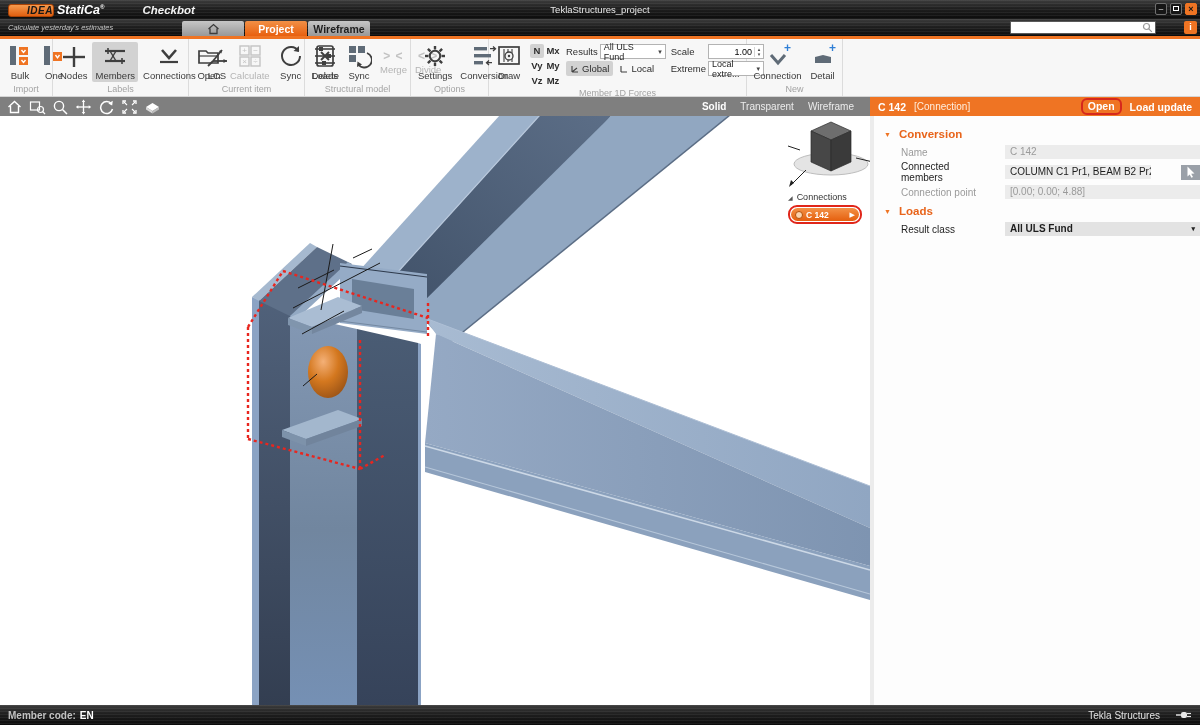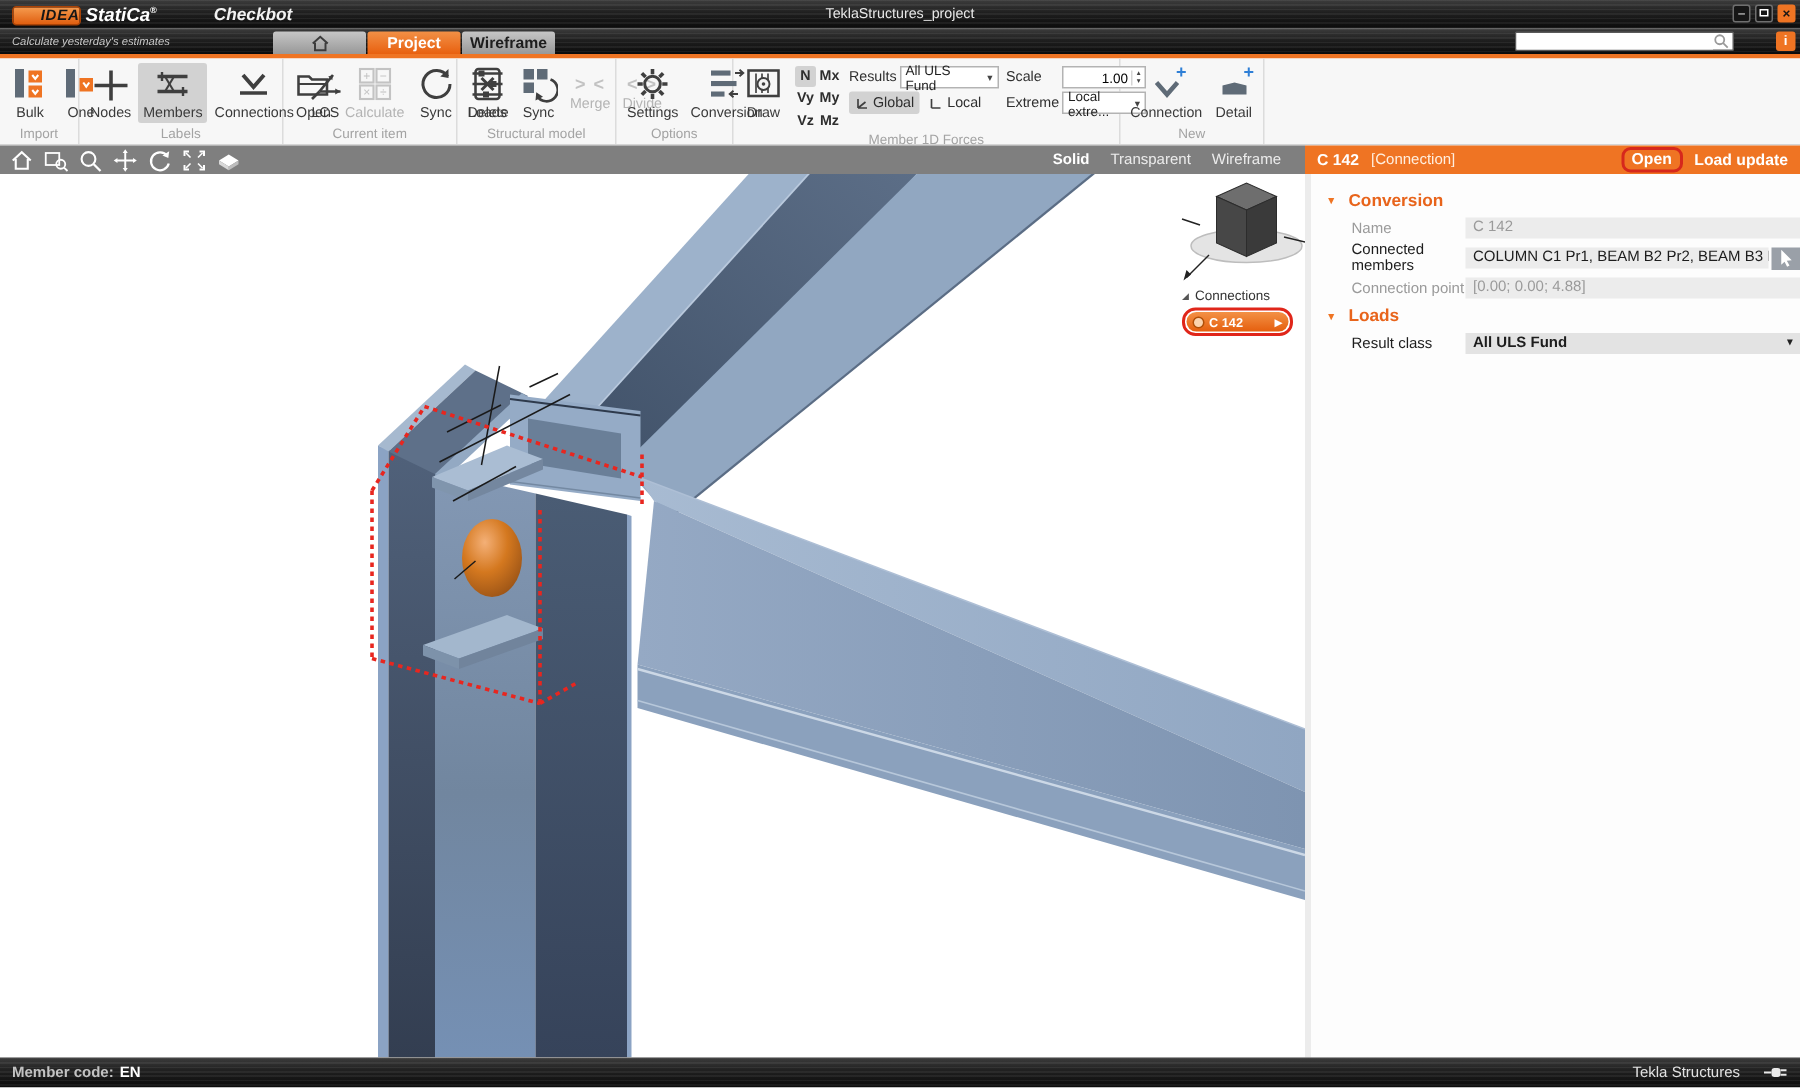--- a/index.html
+++ b/index.html
@@ -100,21 +100,21 @@
   #panel-header .sub { font-size:10px; margin-left:8px; color:#ffeede; }
   #panel-header .right { margin-left:auto; display:flex; align-items:center; gap:8px; }
   .openbtn { border:2px solid #d6281c; border-radius:6px; padding:0 5px; font-weight:bold; font-size:10.5px;
     line-height:13px; }
   .loadupd { font-weight:bold; font-size:10.5px; }
   #panel-body { position:absolute; top:116px; left:870px; width:330px; height:589px; background:#fdfdfd;
     border-left:4px solid #ececec; padding-top:6px; }
   .sec { display:flex; align-items:center; gap:8px; margin:6px 0 5px 10px; }
   .sec .tri { color:#ef7423; font-size:7px; }
   .sec .stitle { color:#e8641b; font-weight:bold; font-size:11.5px; }
-  .prow { display:flex; align-items:center; margin:2px 0 2px 27px; padding-right:0; }
+  .prow { display:flex; align-items:center; margin:2px 0 2px 27px; padding-right:0;gap:28px; }
   .plabel { width:76px; font-size:10px; color:#9a9a9a; flex:none; }
   .plabel.dark { color:#1d1d1d; font-weight:normal; }
   .vbox { flex:1; background:#ececec; font-size:10px; color:#9a9a9a; padding:1px 5px; height:14px;
     line-height:12px; white-space:nowrap; overflow:hidden; }
   .vbox.dark { color:#1d1d1d; }
   .ptrbtn { width:19px; height:15px; background:#9aa0a8; margin-left:2px; flex:none;
     display:flex; align-items:center; justify-content:center; }
   .vbox.ddl { background:#e3e3e3; color:#1d1d1d; font-weight:bold; display:flex; align-items:center; }
   .vbox.ddl .caret { margin-left:auto; font-size:7px; color:#222; }
 

